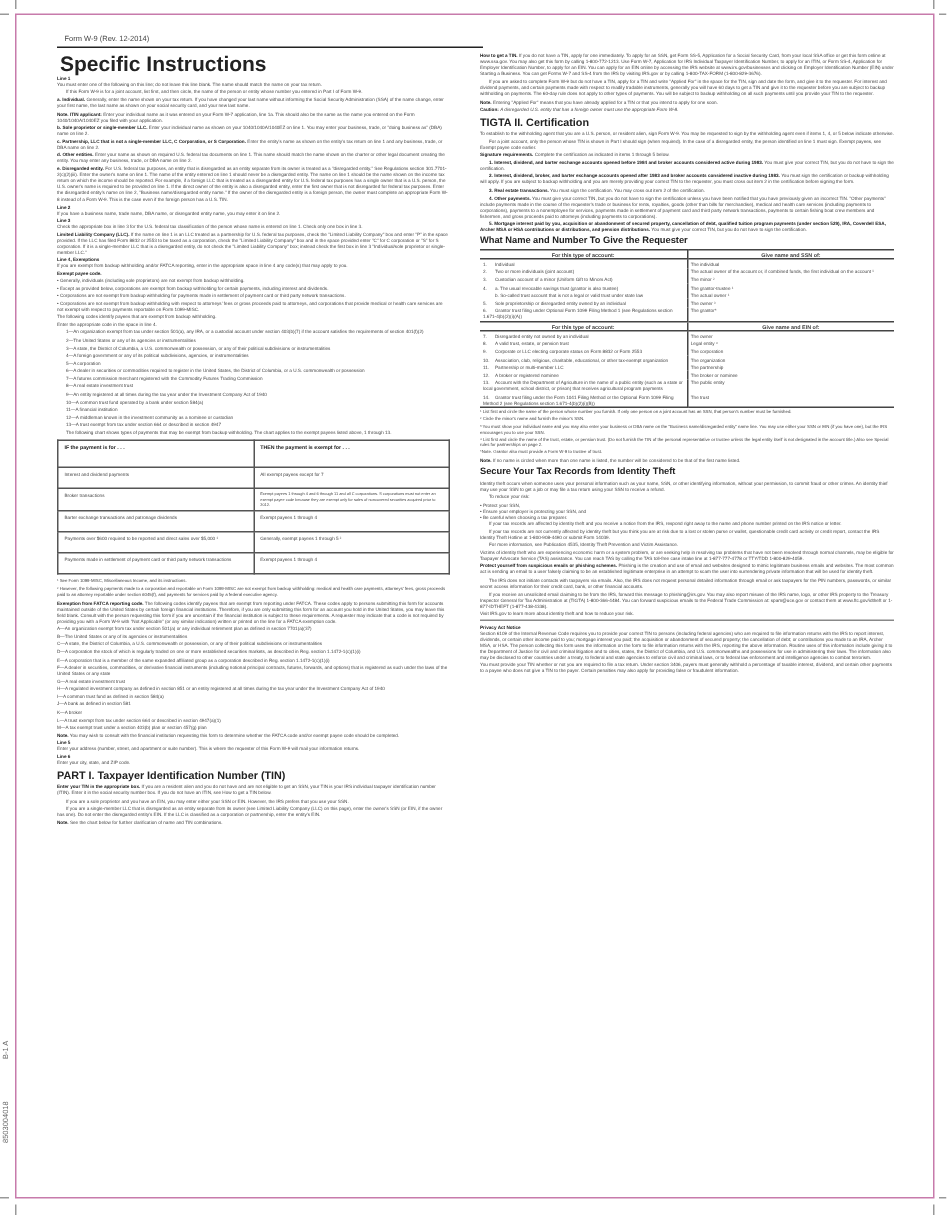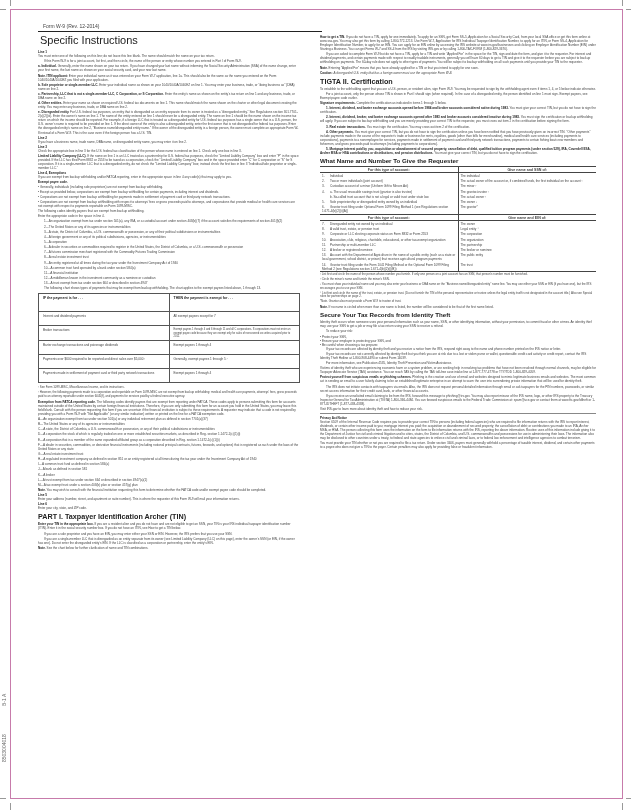--- a/index.html
+++ b/index.html
@@ -7,21 +7,21 @@
   body { position: relative; font-family: "Liberation Sans", sans-serif; color: #333; }
   .frame { position: absolute; left: 10px; top: 9px; width: 613px; height: 790px; border: 1.5px solid #c77bab; border-right-width: 1.5px; }
   .crop { position: absolute; background: #999; }
   .side-text { position: absolute; left: 1px; font-size: 5px; color: #666; transform: rotate(-90deg); transform-origin: left top; white-space: nowrap; }
   .col { position: absolute; top: 0; font-size: 3.1px; line-height: 4.05px; color: #444; }
   .col.left { left: 38px; width: 262px; top: 24px; }
   .col.right { left: 320px; width: 276px; top: 35px; }
   .hdr-line { position: absolute; left: 38px; top: 31px; width: 236px; border-top: 1px solid #222; }
   .hdr-line2 { position: absolute; left: 274px; top: 31px; width: 48px; border-top: 1px solid #222; }
   .form-id { position: absolute; left: 43px; top: 23px; font-size: 5px; color: #444; }
-  .title { position: absolute; left: 40px; top: 34px; font-size: 11px; font-weight: normal; color: #222; }
+  .title { position: absolute; left: 40px; top: 34px; font-size: 14px; font-weight: bold; color: #222; }
   .col.left.body { top: 50px; }
   p { margin-bottom: 1.1px; }
   .ind { text-indent: 6px; }
   b { color: #222; }
   .h2 { font-size: 7.2px; line-height: 9px; font-weight: bold; color: #222; margin: 2px 0 1px; }
   .h3 { font-size: 6.2px; line-height: 8px; font-weight: bold; color: #222; margin: 2px 0 1px; }
   .sub { font-weight: bold; color: #222; }
   table { border-collapse: collapse; width: 100%; }
   .pay-table { margin: 3px 0 3px; border: 1px solid #555; }
   .pay-table td { border: 1px solid #555; padding: 2px 4px; vertical-align: top; height: 14px; font-size: 3.1px; }
@@ -142,21 +142,21 @@
   <p>I—A common trust fund as defined in section 584(a)</p>
   <p>J—A bank as defined in section 581</p>
   <p>K—A broker</p>
   <p>L—A trust exempt from tax under section 664 or described in section 4947(a)(1)</p>
   <p>M—A tax exempt trust under a section 403(b) plan or section 457(g) plan</p>
   <p><b>Note.</b> <span>You may wish to consult with the financial institution requesting this form to determine whether the FATCA code and/or exempt payee code should be completed.</span></p>
   <div class="sub">Line 5</div>
   <p>Enter your address (number, street, and apartment or suite number). This is where the requester of this Form W-9 will mail your information returns.</p>
   <div class="sub">Line 6</div>
   <p>Enter your city, state, and ZIP code.</p>
-  <div class="h2">PART I. Taxpayer Identification Archer (TIN)</div>
+  <div class="h2">PART I. Taxpayer Identification Number (TIN)</div>
   <p><b>Enter your TIN in the appropriate box.</b> <span>If you are a resident alien and you do not have and are not eligible to get an SSN, your TIN is your IRS individual taxpayer identification number (ITIN). Enter it in the social security number box. If you do not have an ITIN, see How to get a TIN below.</span></p>
   <p class="ind">If you are a sole proprietor and you have an EIN, you may enter either your SSN or EIN. However, the IRS prefers that you use your SSN.</p>
   <p class="ind">If you are a single-member LLC that is disregarded as an entity separate from its owner (see Limited Liability Company (LLC) on this page), enter the owner's SSN (or EIN, if the owner has one). Do not enter the disregarded entity's EIN. If the LLC is classified as a corporation or partnership, enter the entity's EIN.</p>
   <p><b>Note.</b> <span>See the chart below for further clarification of name and TIN combinations.</span></p>
 </div>
 
 <div class="col right">
   <p><b>How to get a TIN.</b> <span>If you do not have a TIN, apply for one immediately. To apply for an SSN, get Form SS-5, Application for a Social Security Card, from your local SSA office or get this form online at www.ssa.gov. You may also get this form by calling 1-800-772-1213. Use Form W-7, Application for IRS Individual Taxpayer Identification Number, to apply for an ITIN, or Form SS-4, Application for Employer Identification Number, to apply for an EIN. You can apply for an EIN online by accessing the IRS website at www.irs.gov/businesses and clicking on Employer Identification Number (EIN) under Starting a Business. You can get Forms W-7 and SS-4 from the IRS by visiting IRS.gov or by calling 1-800-TAX-FORM (1-800-829-3676).</span></p>
   <p class="ind">If you are asked to complete Form W-9 but do not have a TIN, apply for a TIN and write "Applied For" in the space for the TIN, sign and date the form, and give it to the requester. For interest and dividend payments, and certain payments made with respect to readily tradable instruments, generally you will have 60 days to get a TIN and give it to the requester before you are subject to backup withholding on payments. The 60-day rule does not apply to other types of payments. You will be subject to backup withholding on all such payments until you provide your TIN to the requester.</p>
   <p><b>Note.</b> <span>Entering "Applied For" means that you have already applied for a TIN or that you intend to apply for one soon.</span></p>

